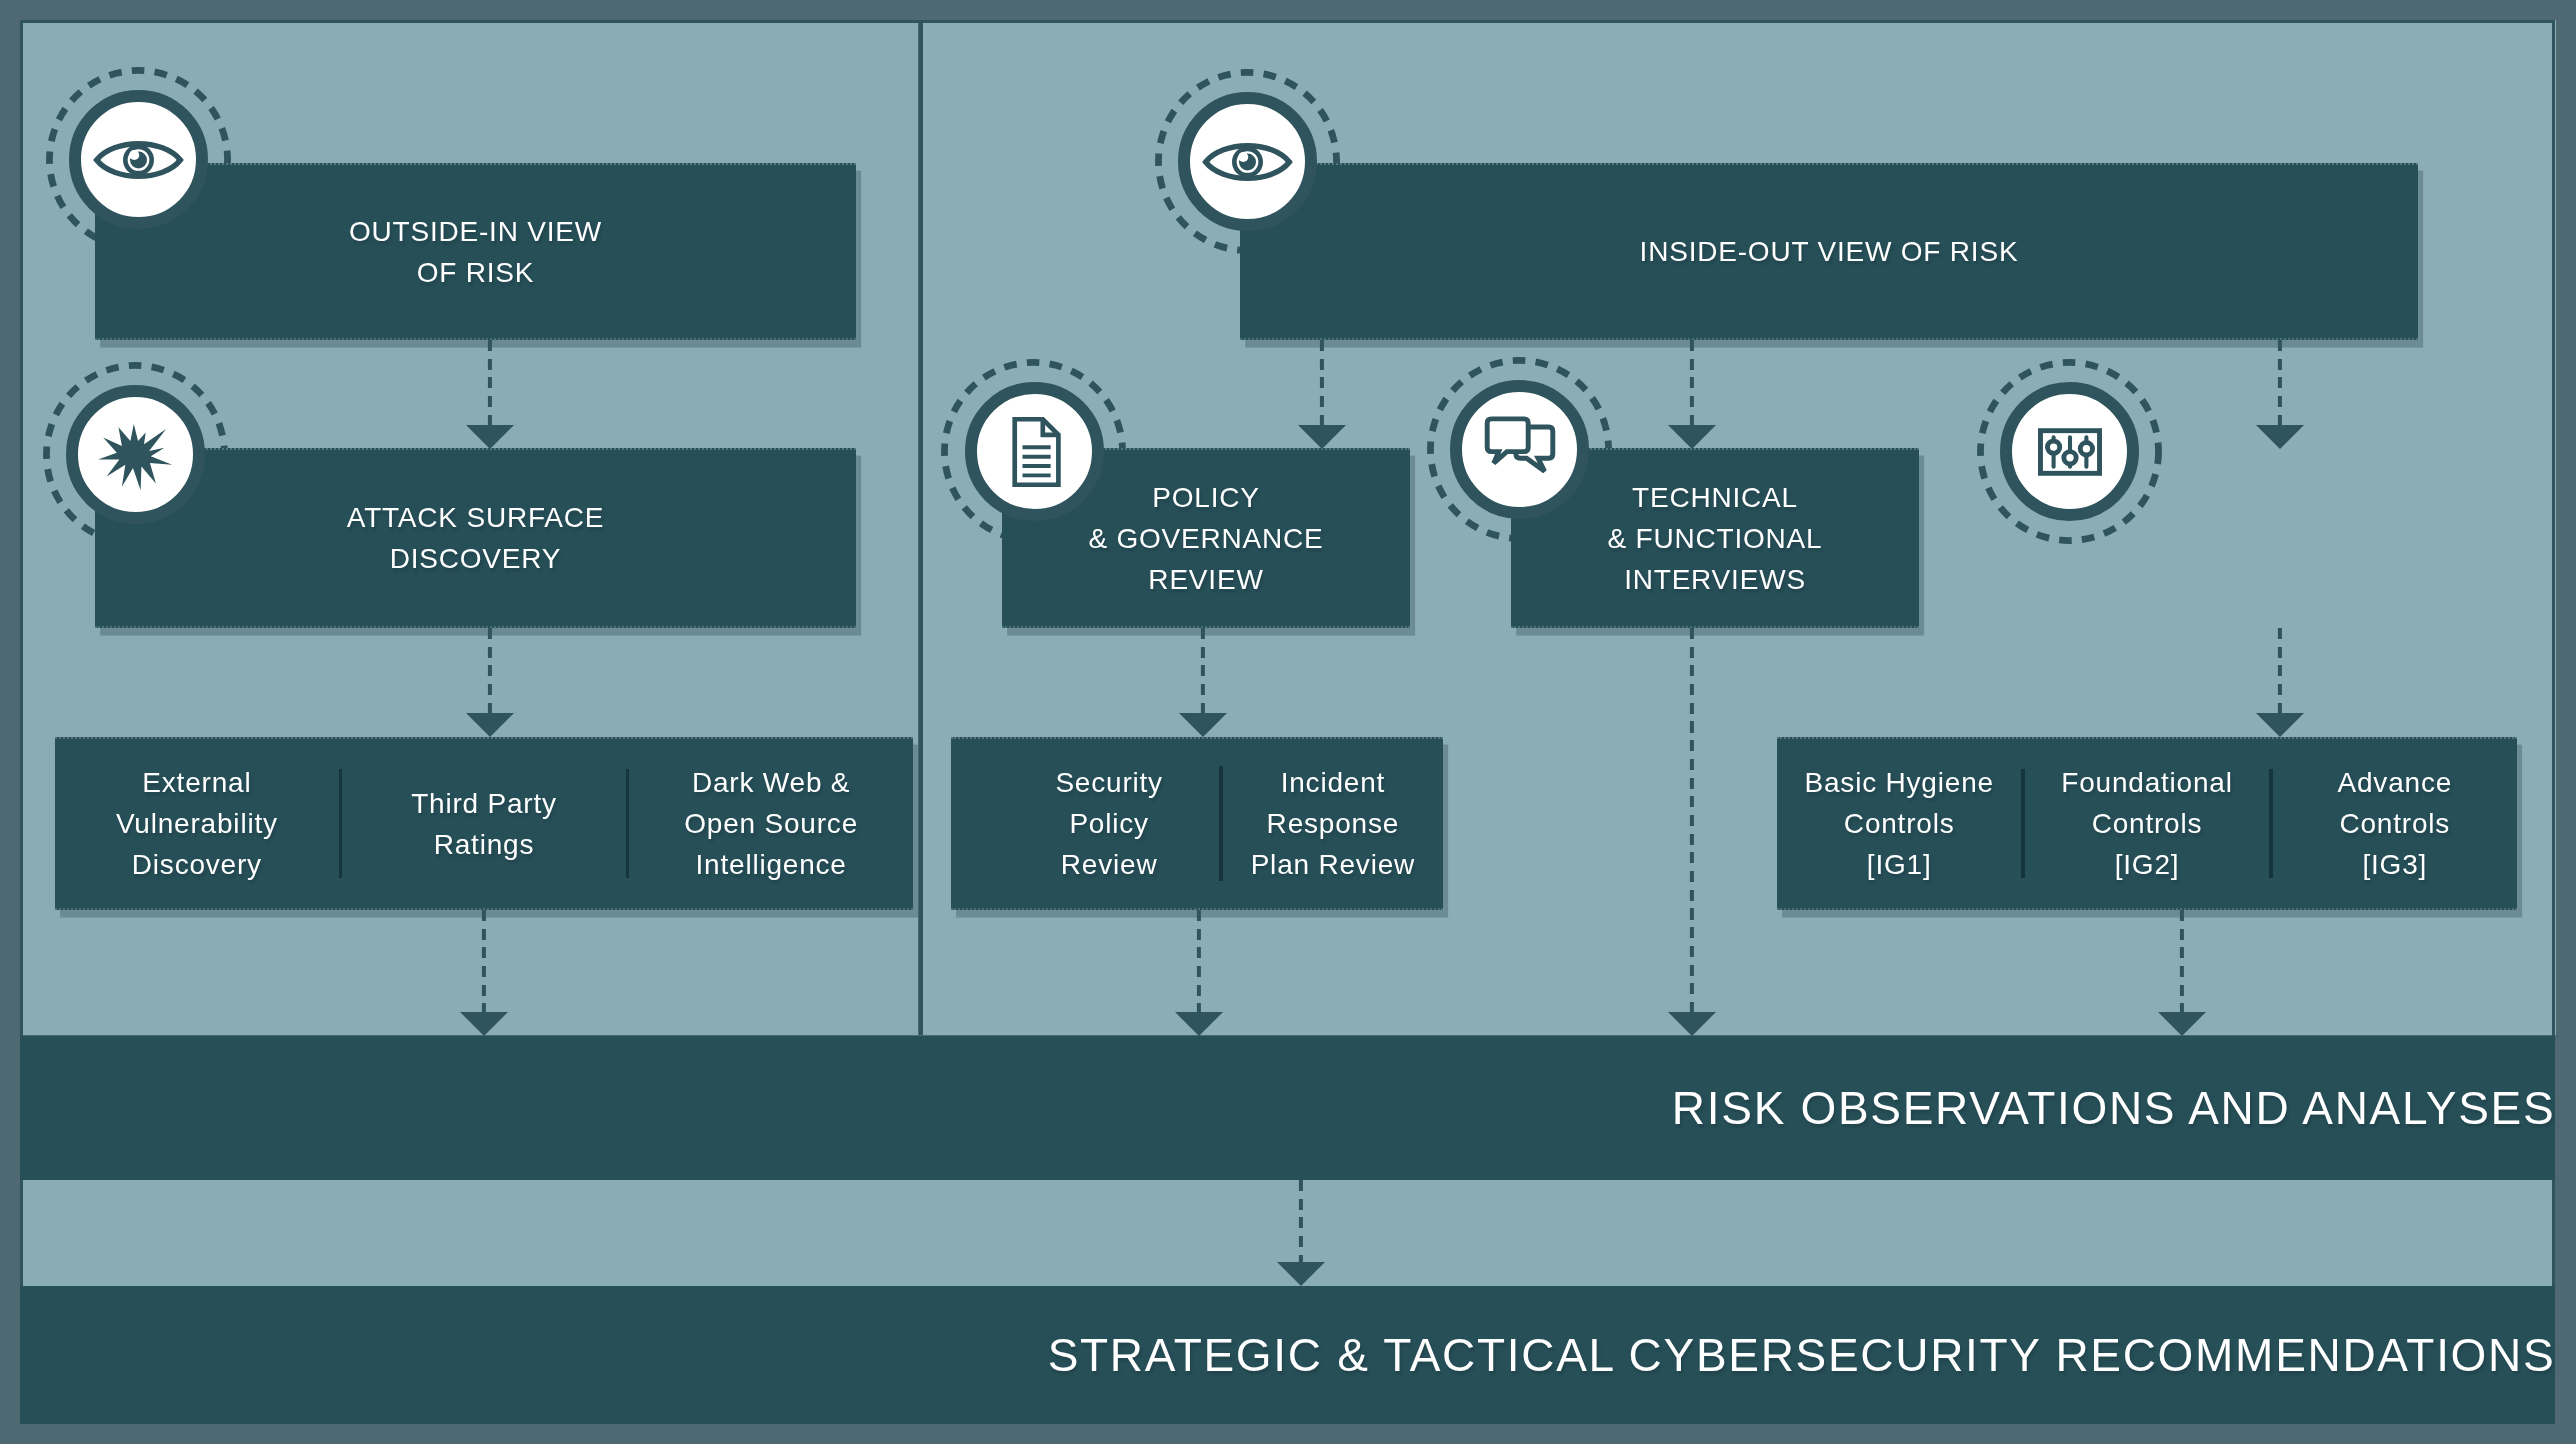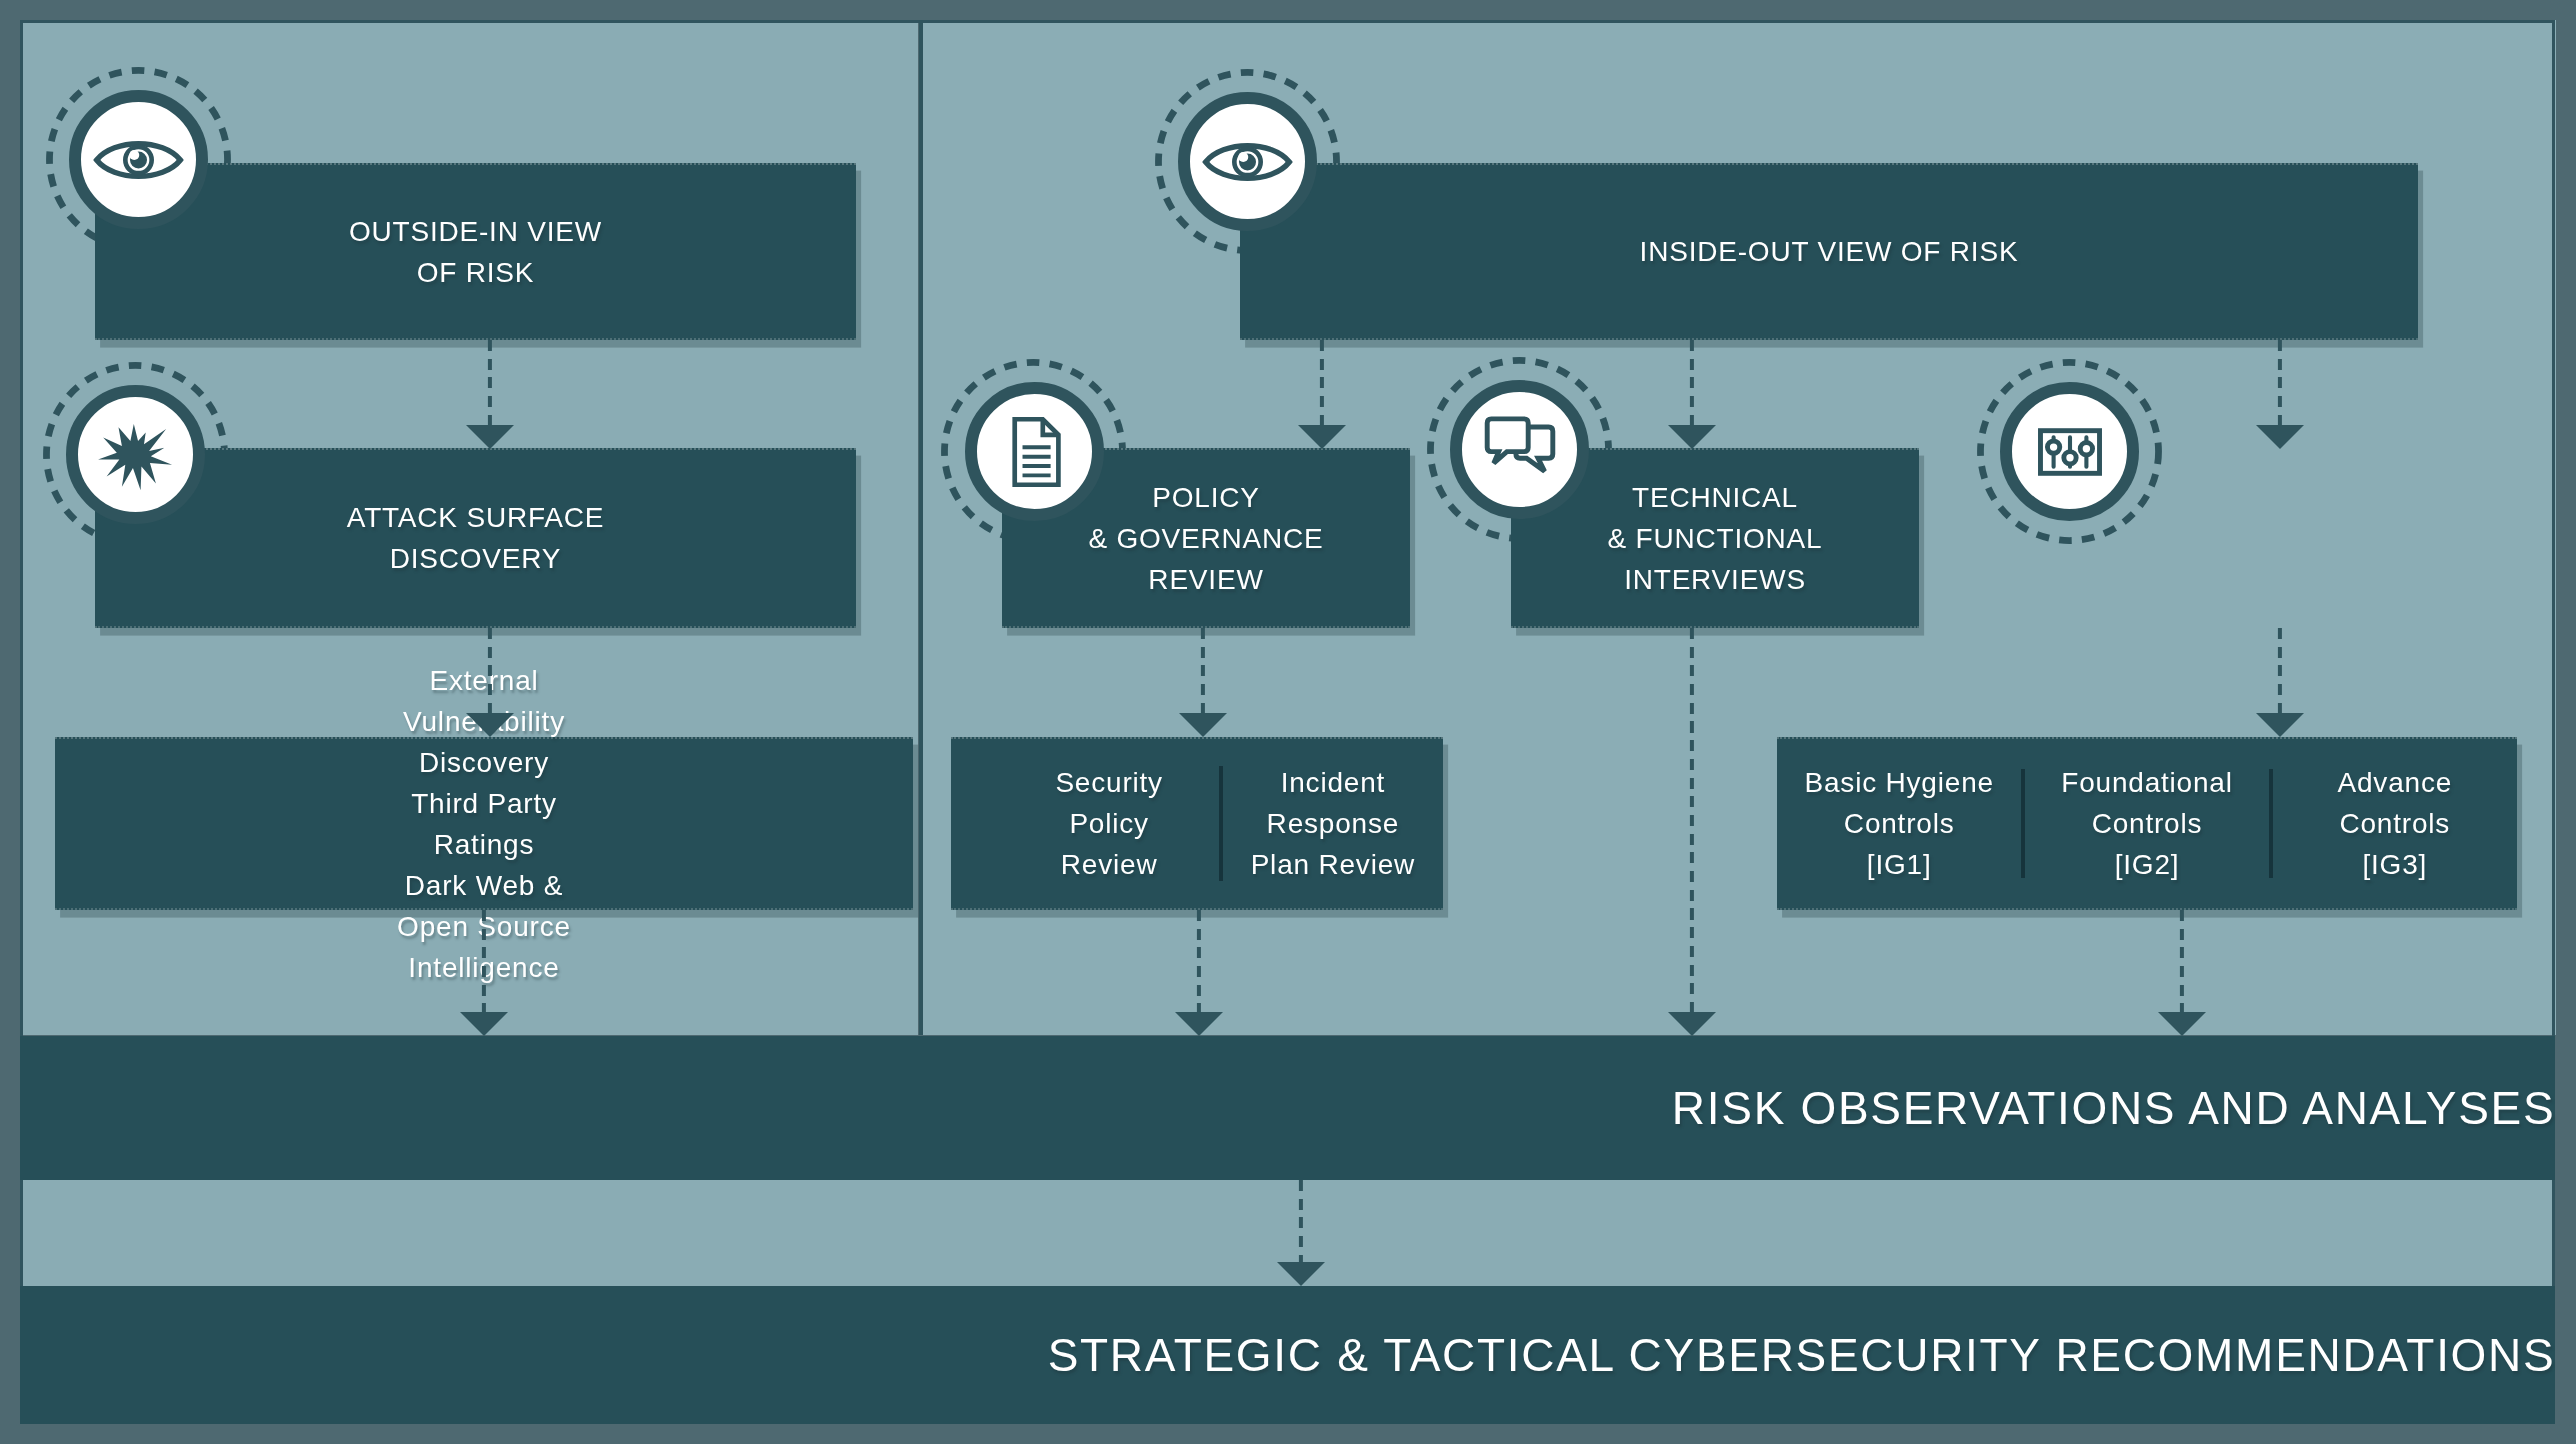--- a/index.html
+++ b/index.html
@@ -64,21 +64,21 @@
     </svg>
 
   <div class="dbox" style="left:95px;top:163px;width:761px;height:177px;">
     <div class="label">OUTSIDE-IN VIEW
 OF RISK</div>
   </div>
   <div class="dbox" style="left:95px;top:448px;width:761px;height:180px;align-items:center;">
     <div class="label">ATTACK SURFACE
 DISCOVERY</div>
   </div>
-  <div class="dbox row" style="left:55px;top:737px;width:858px;height:173px;flex-direction:column;">
+  <div class="dbox row" style="left:55px;top:737px;width:858px;height:173px;">
     <div class="cell">
         <div class="label">External
 Vulnerability
 Discovery</div>
       </div>
     <div class="vdiv"></div>
     <div class="cell">
         <div class="label">Third Party
 Ratings</div>
       </div>

